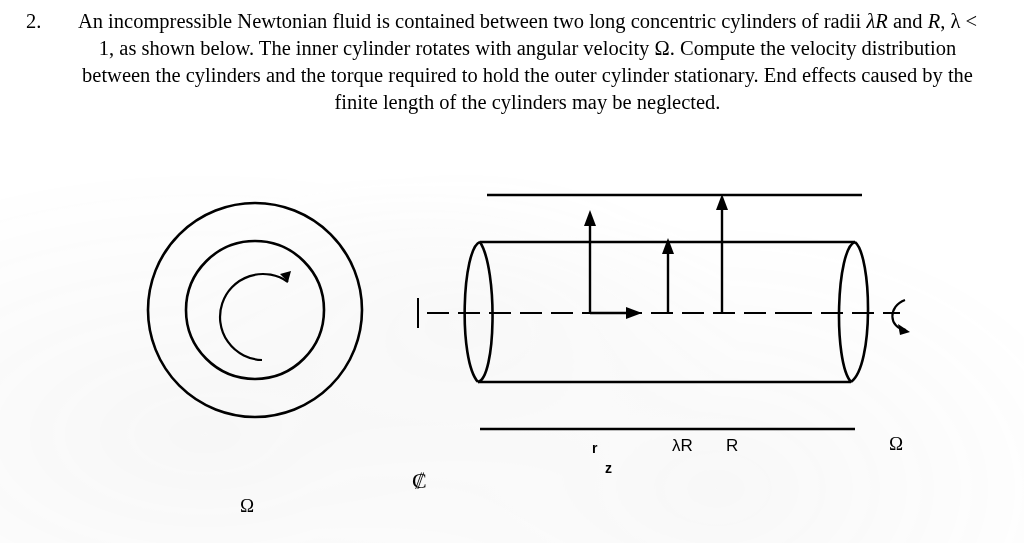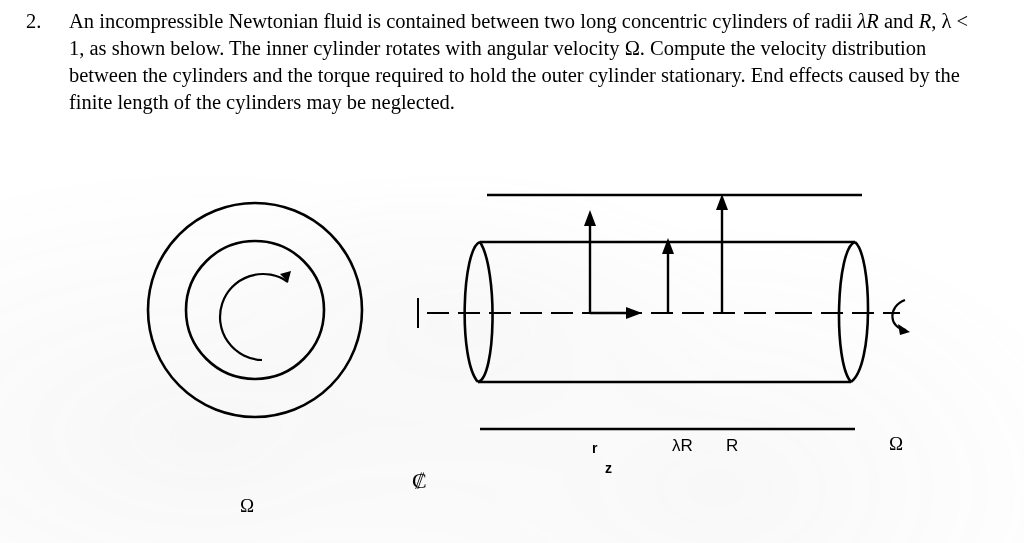--- a/index.html
+++ b/index.html
@@ -28,21 +28,21 @@
     font-size: 20.5px;
     line-height: 27px;
     color: #000;
     width: 26px;
     flex: 0 0 26px;
   }
   .problem-text {
     font-size: 20.5px;
     line-height: 27px;
     color: #000;
-    text-align: left;
+    text-align: center;
     width: 930px;
     margin-left: 17px;
   }
   .problem-text i {
     font-style: italic;
   }
   .figure-area {
     position: absolute;
     left: 0;
     top: 170px;

